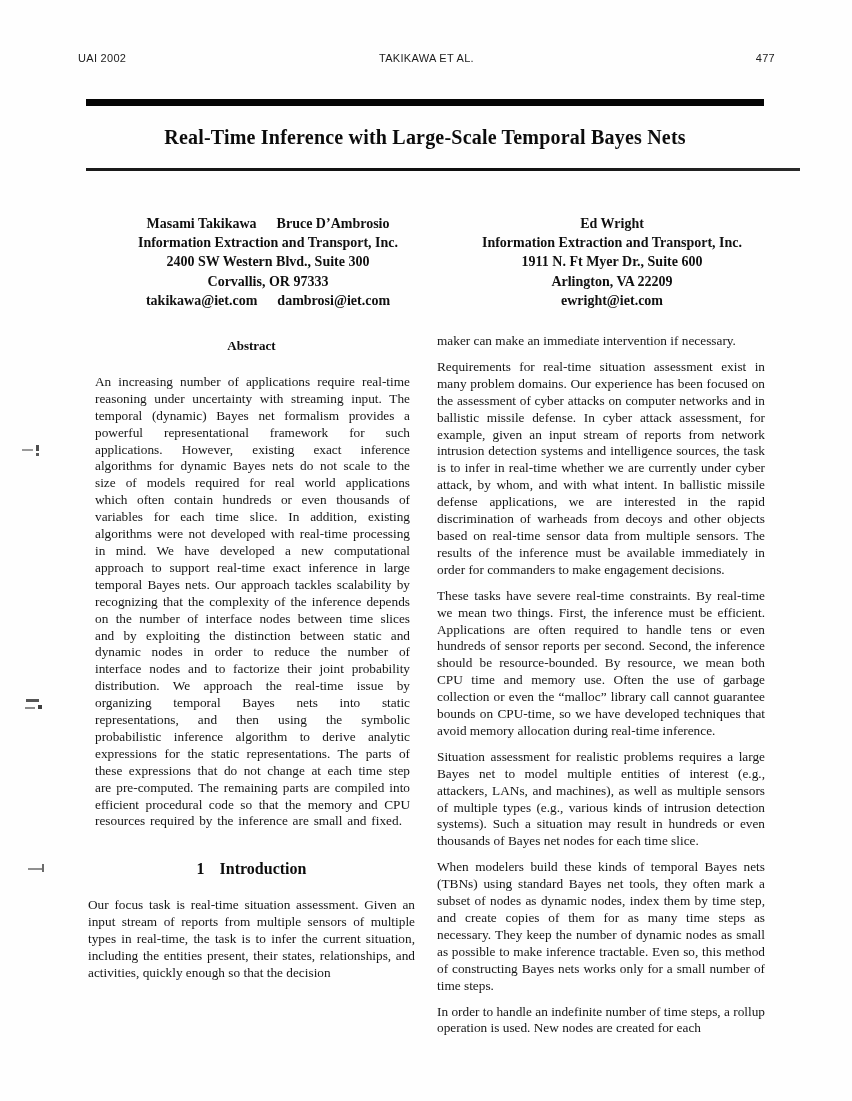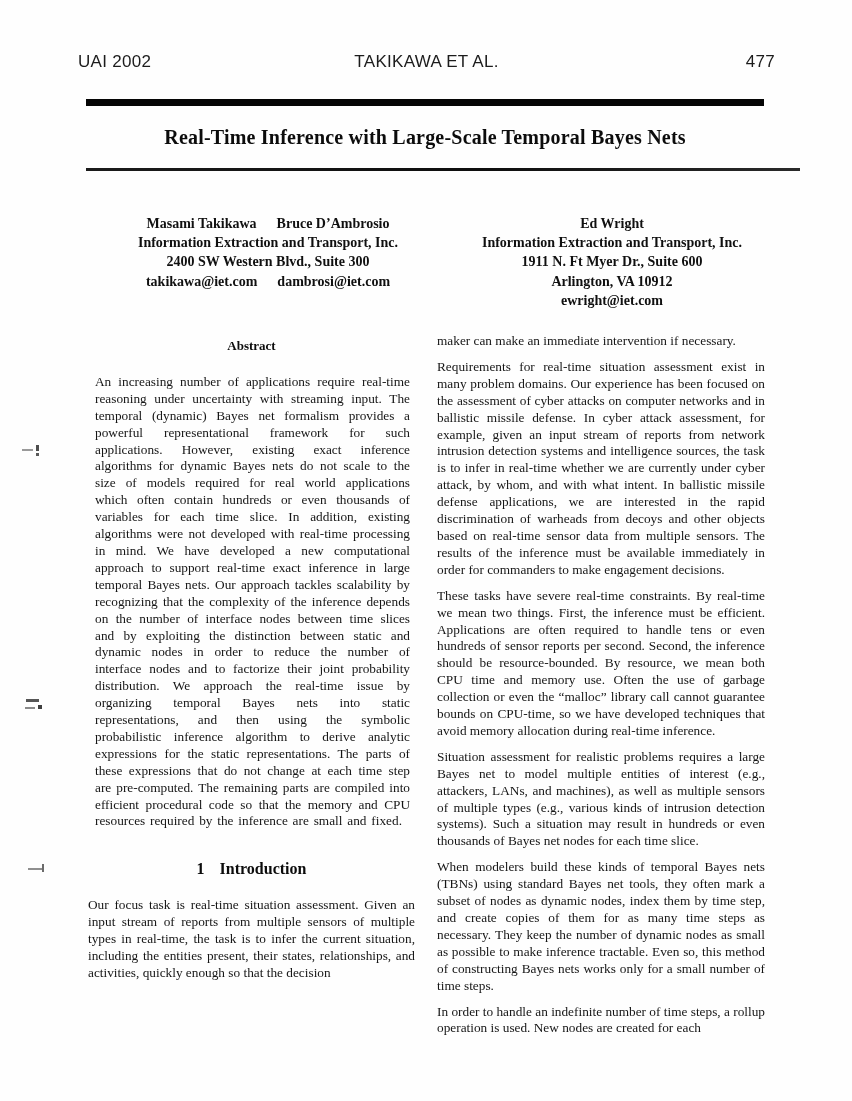--- a/index.html
+++ b/index.html
@@ -15,21 +15,21 @@
     width: 852px; height: 1101px;
     background: #fefefe;
     overflow: hidden;
   }
 
   
   .running-head {
     position: absolute; top: 52px; left: 78px; right: 77px;
     display: flex; justify-content: space-between; align-items: baseline;
     font-family: "Liberation Sans", sans-serif;
-    font-size: 17px; letter-spacing: 0.3px; color: #1c1c1c;
+    font-size: 11px; letter-spacing: 0.3px; color: #1c1c1c;
   }
   .running-head .center { position: absolute; left: 0; right: 0; text-align: center; }
   .running-head .right { margin-left: auto; }
 
   
   .rule-thick {
     position: absolute; top: 99px; left: 86px; width: 678px; height: 7px;
     background: #050505;
   }
   .rule-thin {
@@ -115,30 +115,31 @@
   <div class="rule-thin"></div>
 
   <div class="authors">
     <div class="author-block left">
       <div class="pair-line">
         <span>Masami Takikawa</span>
         <span>Bruce D’Ambrosio</span>
       </div>
       <div>Information Extraction and Transport, Inc.</div>
       <div>2400 SW Western Blvd., Suite 300</div>
+      <div>Corvallis, OR 97333</div>
       <div class="pair-line emails">
         <span>takikawa@iet.com</span>
         <span>dambrosi@iet.com</span>
       </div>
     </div>
     <div class="author-block right">
       <div>Ed Wright</div>
       <div>Information Extraction and Transport, Inc.</div>
       <div>1911 N. Ft Myer Dr., Suite 600</div>
-      <div>Arlington, VA 10912</div>
+      <div>Arlington, VA 22209</div>
       <div>ewright@iet.com</div>
     </div>
   </div>
 
   <div class="col col-left">
     <div class="abstract-heading">Abstract</div>
     <div class="abstract-body">An increasing number of applications require real-time reasoning under uncertainty with streaming input. The temporal (dynamic) Bayes net formalism provides a powerful representational framework for such applications. However, existing exact inference algorithms for dynamic Bayes nets do not scale to the size of models required for real world applications which often contain hundreds or even thousands of variables for each time slice. In addition, existing algorithms were not developed with real-time processing in mind. We have developed a new computational approach to support real-time exact inference in large temporal Bayes nets. Our approach tackles scalability by recognizing that the complexity of the inference depends on the number of interface nodes between time slices and by exploiting the distinction between static and dynamic nodes in order to reduce the number of interface nodes and to factorize their joint probability distribution. We approach the real-time issue by organizing temporal Bayes nets into static representations, and then using the symbolic probabilistic inference algorithm to derive analytic expressions for the static representations. The parts of these expressions that do not change at each time step are pre-computed. The remaining parts are compiled into efficient procedural code so that the memory and CPU resources required by the inference are small and fixed.</div>
     <div class="section-heading">
       <span class="sec-num">1</span><span>Introduction</span>
     </div>

